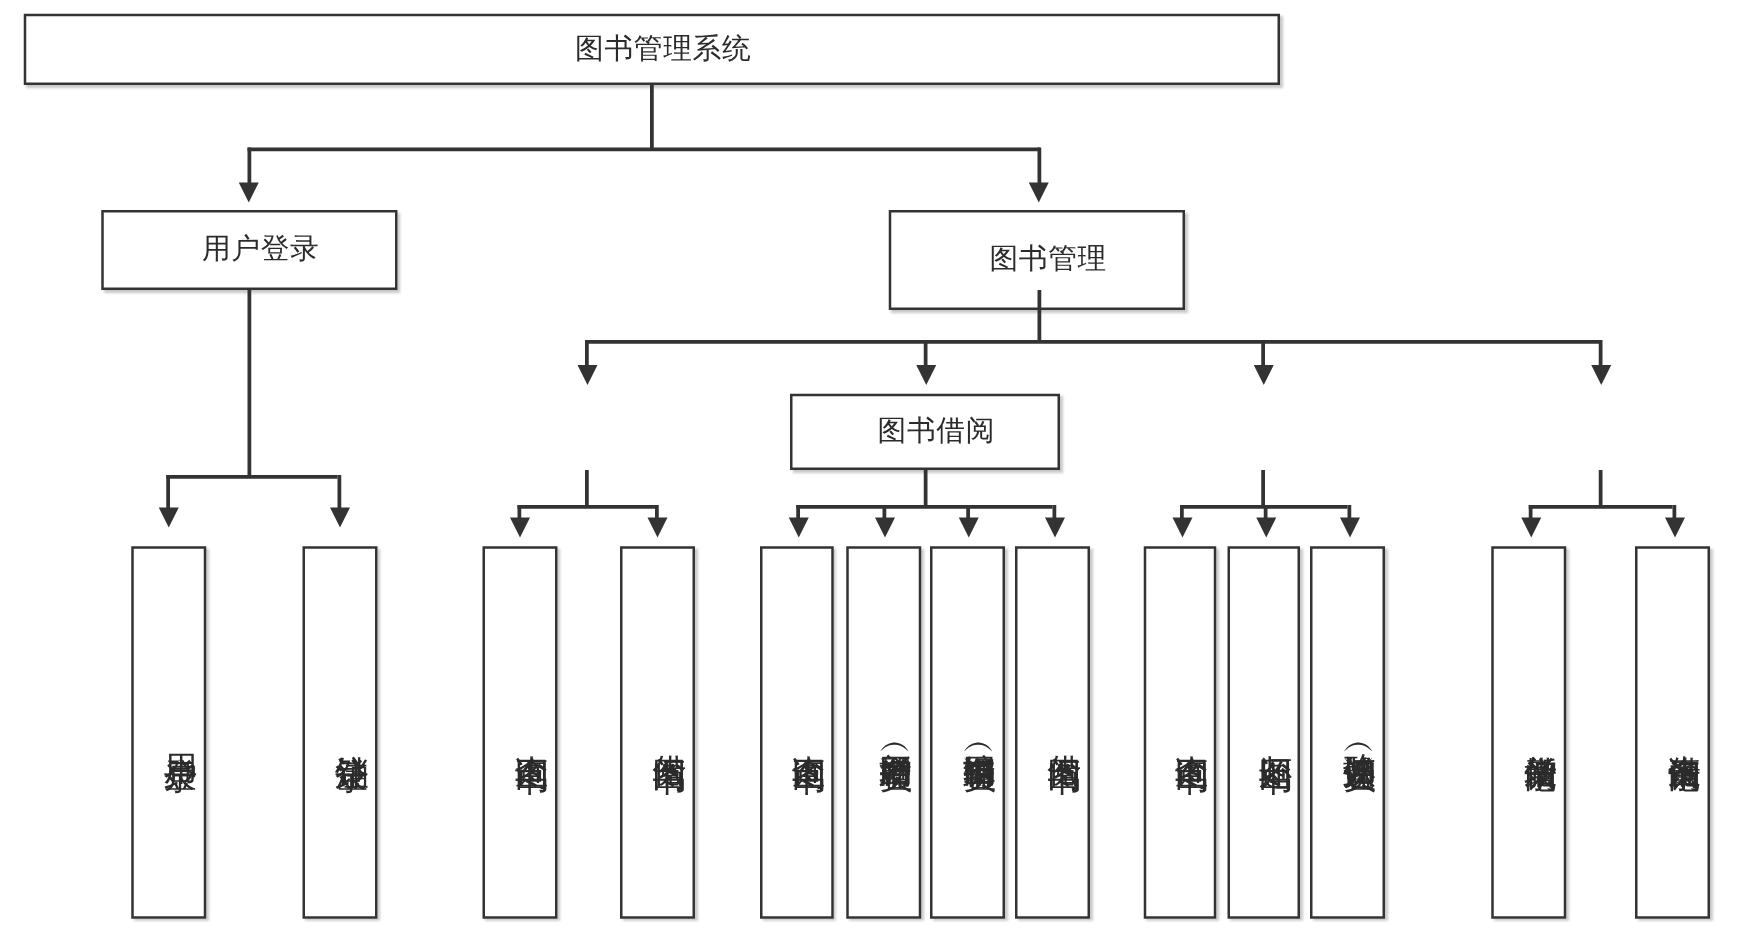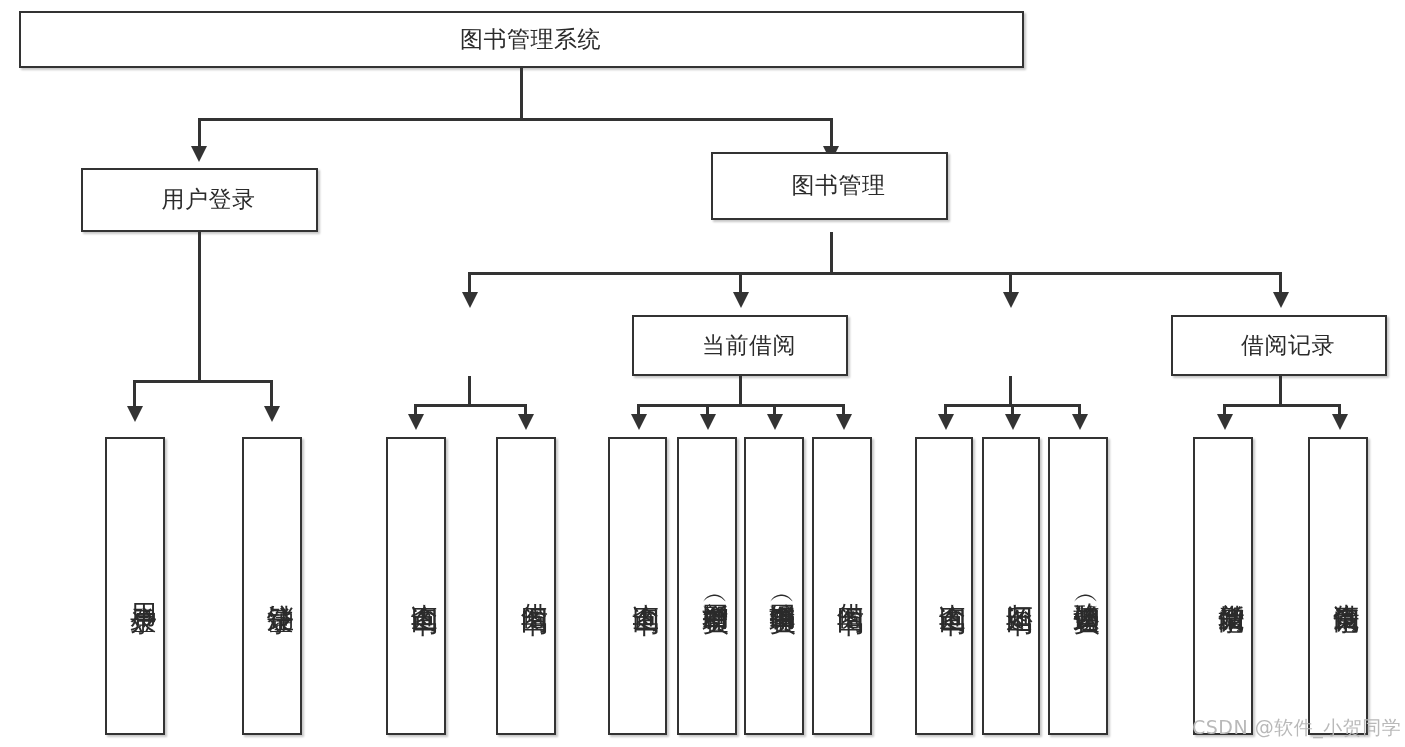--- a/index.html
+++ b/index.html
@@ -98,21 +98,21 @@
   <div class="ln v" style="left:198px; top:118px; height:32px;"></div>
   <div class="arrow" style="left:191px; top:146px;"></div>
 
   <div class="ln v" style="left:830px; top:118px; height:32px;"></div>
   <div class="arrow" style="left:823px; top:146px;"></div>
 
   <div class="node horiz" style="left:81px; top:168px; width:237px; height:64px;">
     <span class="label">用户登录</span>
   </div>
 
-  <div class="node horiz" style="left:711px; top:152px; width:237px; height:68px;">
+  <div class="node horiz" style="left:711px; top:168px; width:237px; height:80px;">
     <span class="label">图书管理</span>
   </div>
 
   <div class="ln v" style="left:198px; top:232px; height:150px;"></div>
   <div class="ln h" style="left:133px; top:380px; width:137px;"></div>
   <div class="ln v" style="left:133px; top:380px; height:28px;"></div>
   <div class="arrow" style="left:127px; top:406px;"></div>
   <div class="ln v" style="left:270px; top:380px; height:28px;"></div>
   <div class="arrow" style="left:264px; top:406px;"></div>
 
@@ -121,24 +121,21 @@
   <div class="ln v" style="left:468px; top:272px; height:22px;"></div>
   <div class="arrow" style="left:462px; top:292px;"></div>
   <div class="ln v" style="left:739px; top:272px; height:22px;"></div>
   <div class="arrow" style="left:733px; top:292px;"></div>
   <div class="ln v" style="left:1009px; top:272px; height:22px;"></div>
   <div class="arrow" style="left:1003px; top:292px;"></div>
   <div class="ln v" style="left:1279px; top:272px; height:22px;"></div>
   <div class="arrow" style="left:1273px; top:292px;"></div>
 
   <div class="node horiz" style="left:632px; top:315px; width:216px; height:61px;">
-    <span class="label">当前借阅</span>
-  </div>
-  <div class="node horiz" style="left:1171px; top:315px; width:216px; height:61px;">
-    <span class="label">借阅记录</span>
+    <span class="label">图书借阅</span>
   </div>
 
   <div class="ln v" style="left:468px; top:376px; height:30px;"></div>
   <div class="ln h" style="left:414px; top:404px; width:110px;"></div>
   <div class="ln v" style="left:414px; top:404px; height:12px;"></div>
   <div class="arrow" style="left:408px; top:414px;"></div>
   <div class="ln v" style="left:524px; top:404px; height:12px;"></div>
   <div class="arrow" style="left:518px; top:414px;"></div>
 
   <div class="ln v" style="left:739px; top:376px; height:30px;"></div>
@@ -205,15 +202,14 @@
     <span class="label">确认归还（管理员）</span>
   </div>
 
   <div class="node vert tall" style="left:1193px; top:437px; width:60px; height:298px;">
     <span class="label">新增借阅记录</span>
   </div>
   <div class="node vert tall" style="left:1308px; top:437px; width:60px; height:298px;">
     <span class="label">查询借阅记录</span>
   </div>
 
-  <div class="watermark" style="left:1192px; top:715px;">CSDN @软件_小贺同学</div>
 
 </div>
 
 </body></html>

